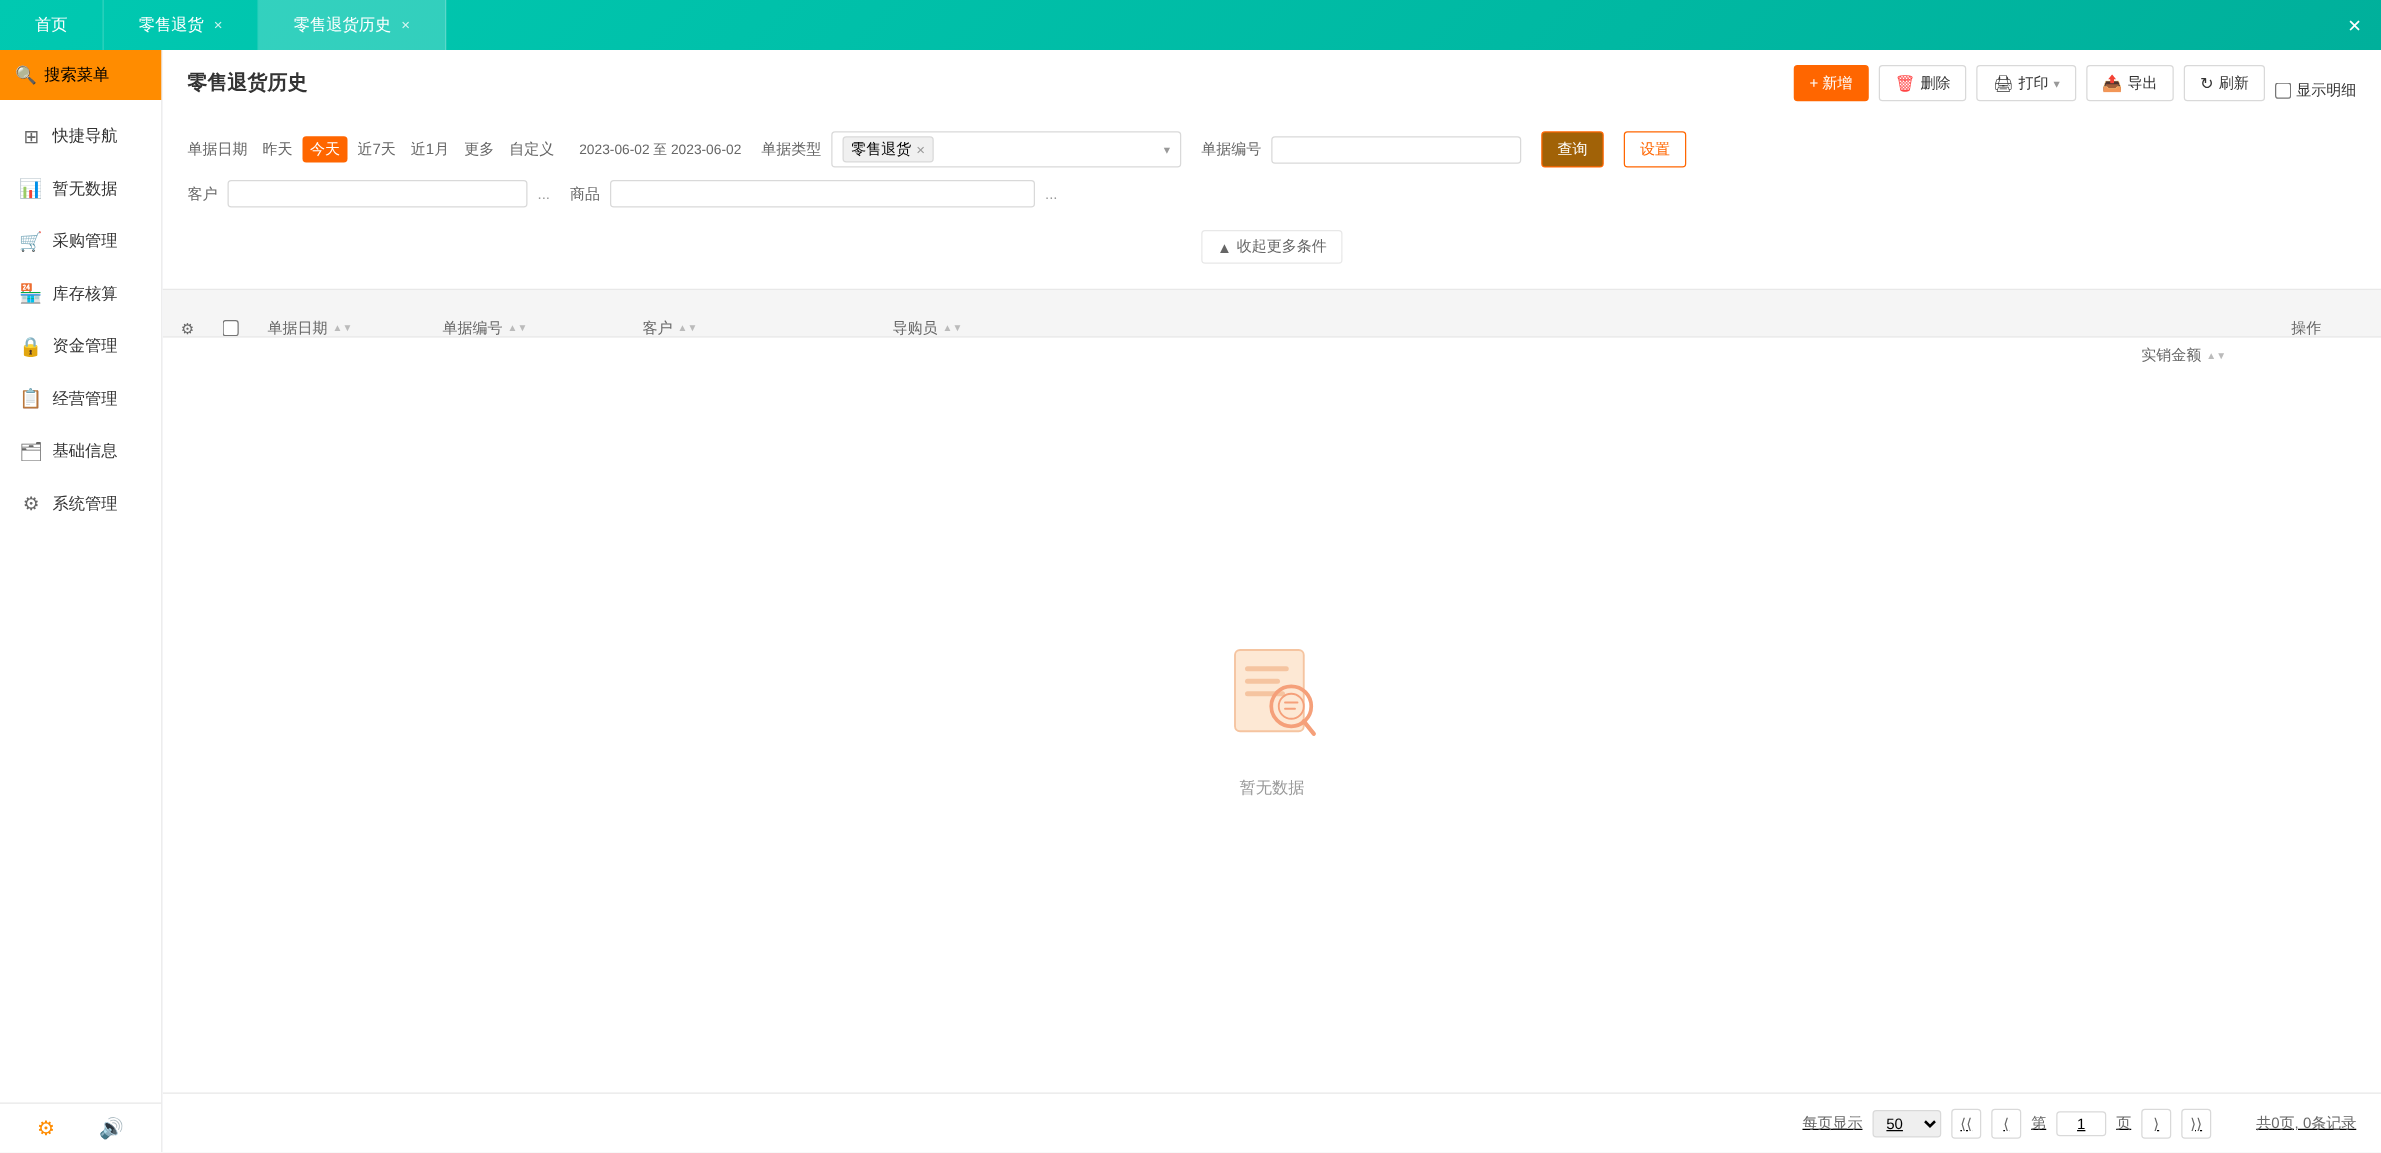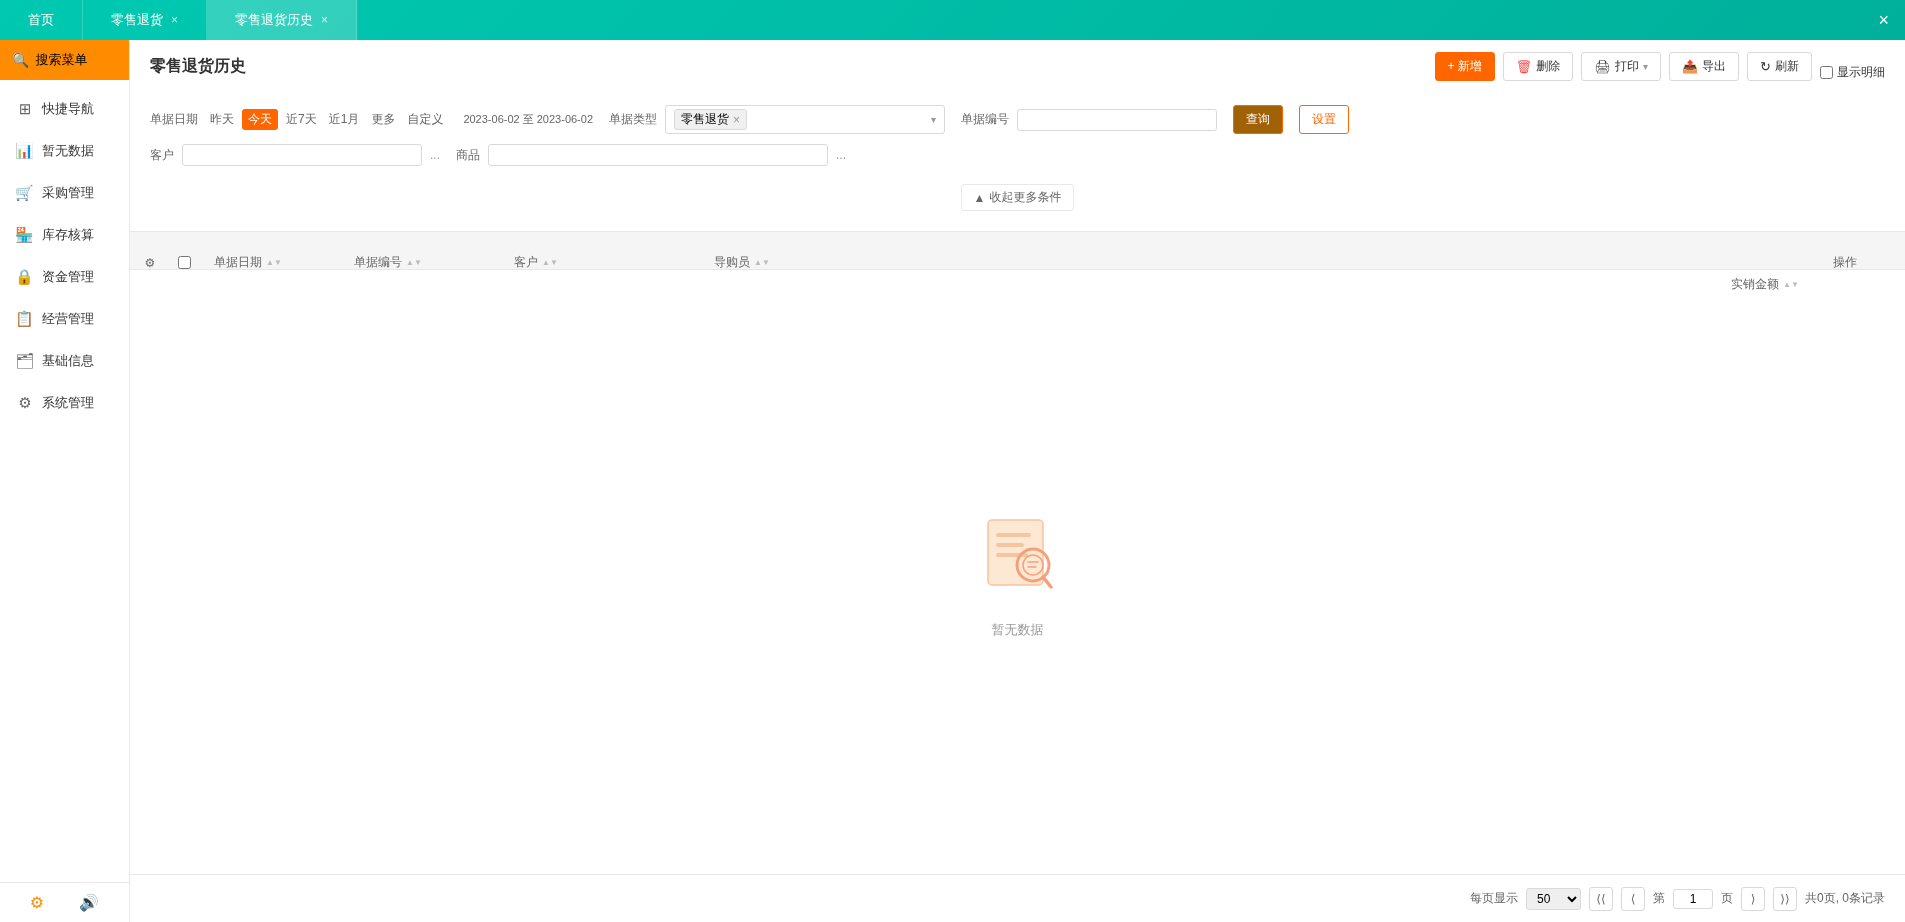--- a/index.html
+++ b/index.html
@@ -337,20 +337,21 @@
     .pagination {
       height: 48px;
       background: #fff;
       border-top: 1px solid #e8e8e8;
       display: flex;
       align-items: center;
       justify-content: flex-end;
       padding: 0 20px;
       gap: 8px;
       flex-shrink: 0;
+      text-decoration: underline;
     }
     .pagination-label {
       font-size: 12px;
       color: #666;
     }
     .pagination-select {
       border: 1px solid #d9d9d9;
       border-radius: 3px;
       padding: 2px 6px;
       font-size: 12px;
@@ -373,20 +374,21 @@
       border: 1px solid #d9d9d9;
       border-radius: 3px;
       padding: 2px 6px;
       font-size: 12px;
       width: 40px;
       text-align: center;
     }
     .pagination-info {
       font-size: 12px;
       color: #666;
+      margin-left: 28px;
     }
   </style>
 </head>
 <body>
 
 <div class="top-bar">
   <div class="top-bar-tabs">
     <div class="top-tab">
       <span>首页</span>
     </div>
@@ -568,21 +570,21 @@
         </div>
         <div class="th">
           <span>客户</span>
           <span class="sort-arrows">▲▼</span>
         </div>
         <div class="th">
           <span>导购员</span>
           <span class="sort-arrows">▲▼</span>
         </div>
         <div class="th"></div>
-        <div class="th" style="justify-content: center; margin-top: 44px;">
+        <div class="th" style="justify-content: flex-start; margin-top: 44px;">
           <span>实销金额</span>
           <span class="sort-arrows">▲▼</span>
         </div>
         <div class="th">
           <span>操作</span>
         </div>
       </div>
 
       <div class="empty-state">
         <svg class="empty-icon" viewBox="0 0 100 100" xmlns="http://www.w3.org/2000/svg">

